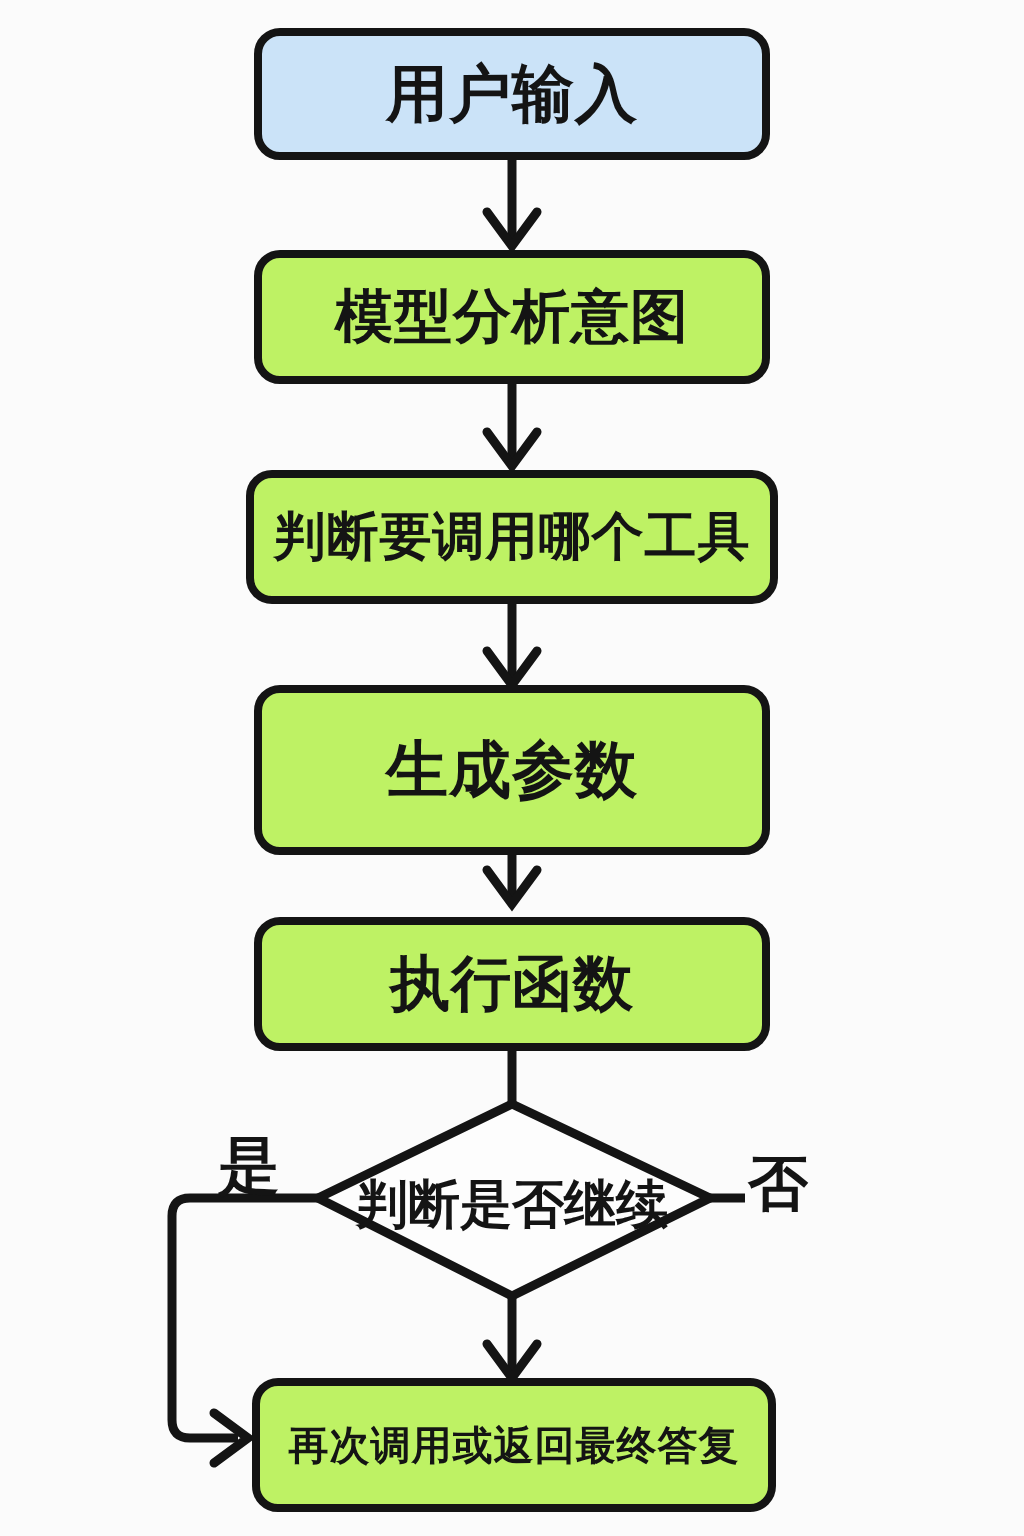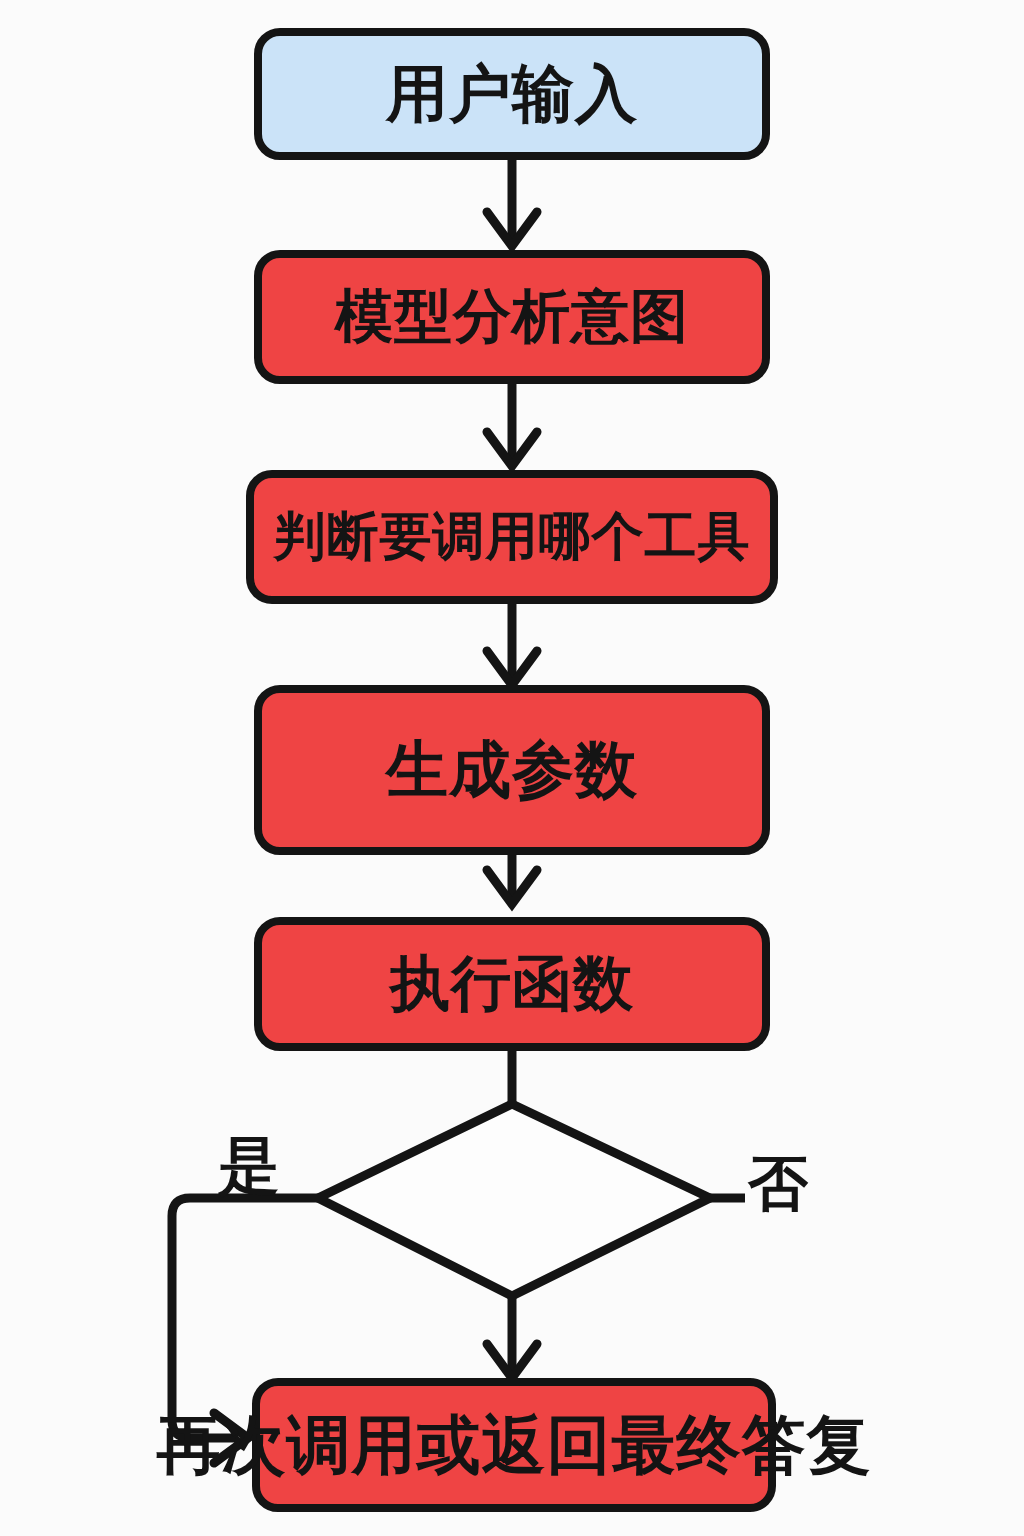--- a/index.html
+++ b/index.html
@@ -36,35 +36,35 @@
     fill: #fdfdfd;
     stroke: #141414;
     stroke-width: 9;
     stroke-linejoin: miter;
   }
   .node {
     position: absolute;
     box-sizing: border-box;
     border: 8px solid #141414;
     border-radius: 26px;
-    background: #ef4444;
+    background: #bef264;
     display: flex;
     align-items: center;
     justify-content: center;
     font-weight: bold;
     white-space: nowrap;
     text-align: center;
     letter-spacing: 1px;
   }
   .node-user-input        { left: 254px; top: 28px;   width: 516px; height: 132px; background: #cbe3f8; font-size: 62px; }
   .node-analyze-intent    { left: 254px; top: 250px;  width: 516px; height: 134px; font-size: 58px; }
   .node-choose-tool       { left: 246px; top: 470px;  width: 532px; height: 134px; font-size: 52px; }
   .node-generate-params   { left: 254px; top: 685px;  width: 516px; height: 170px; font-size: 62px; }
   .node-execute-function  { left: 254px; top: 904px;  width: 516px; height: 134px; font-size: 60px; margin-top: 13px; }
-  .node-final-step        { left: 252px; top: 1378px; width: 524px; height: 134px; font-size: 64px; font-family: Liberation Mono, monospace; }
+  .node-final-step        { left: 252px; top: 1378px; width: 524px; height: 134px; font-size: 40px; font-family: Liberation Mono, monospace; }
   .diamond-label {
     position: absolute;
     left: 312px;
     top: 1170px;
     width: 400px;
     text-align: center;
     font-weight: bold;
     font-size: 52px;
     white-space: nowrap;
   }
@@ -121,20 +121,21 @@
   </div>
 
   <div class="node node-generate-params">
     <span>生成参数</span>
   </div>
 
   <div class="node node-execute-function">
     <span>执行函数</span>
   </div>
 
+  <div class="diamond-label">判断是否继续</div>
 
   <div class="branch-label branch-label-yes">是</div>
   <div class="branch-label branch-label-no">否</div>
 
   <div class="node node-final-step">
     <span>再次调用或返回最终答复</span>
   </div>
 
 </div>
 

